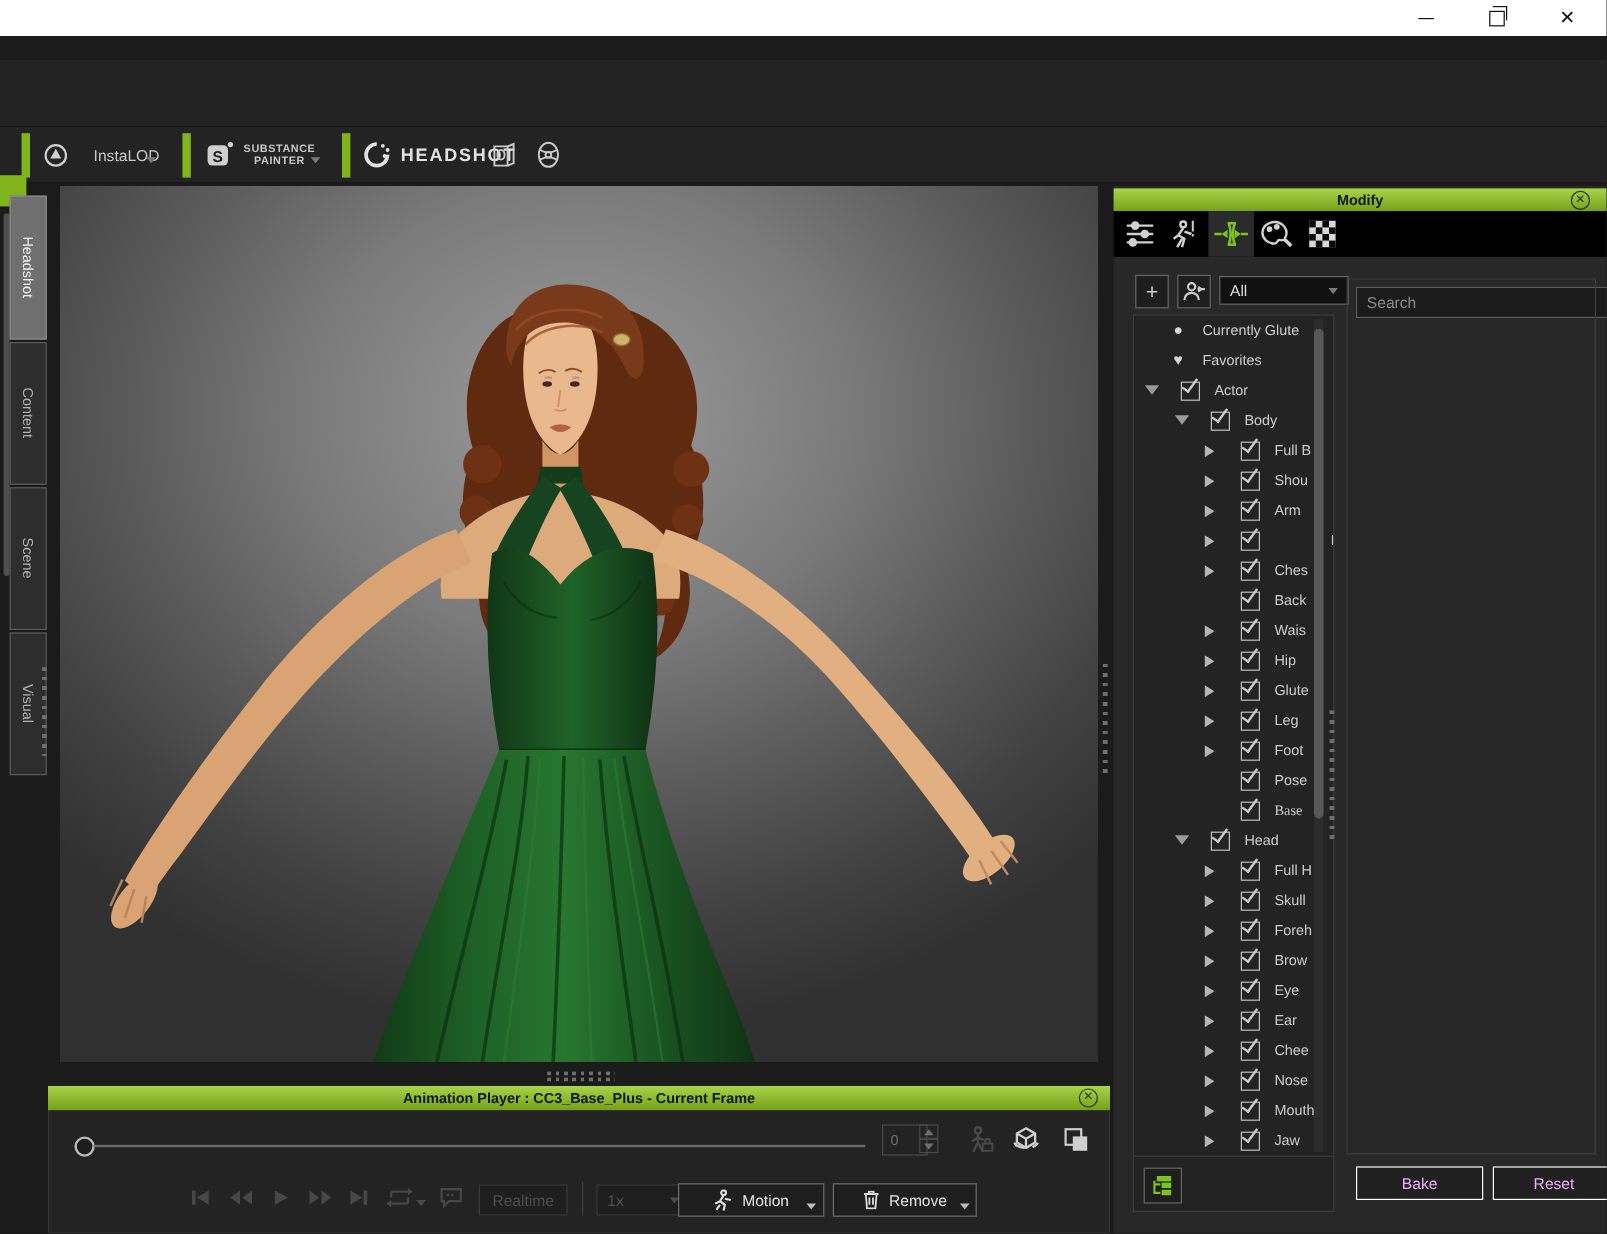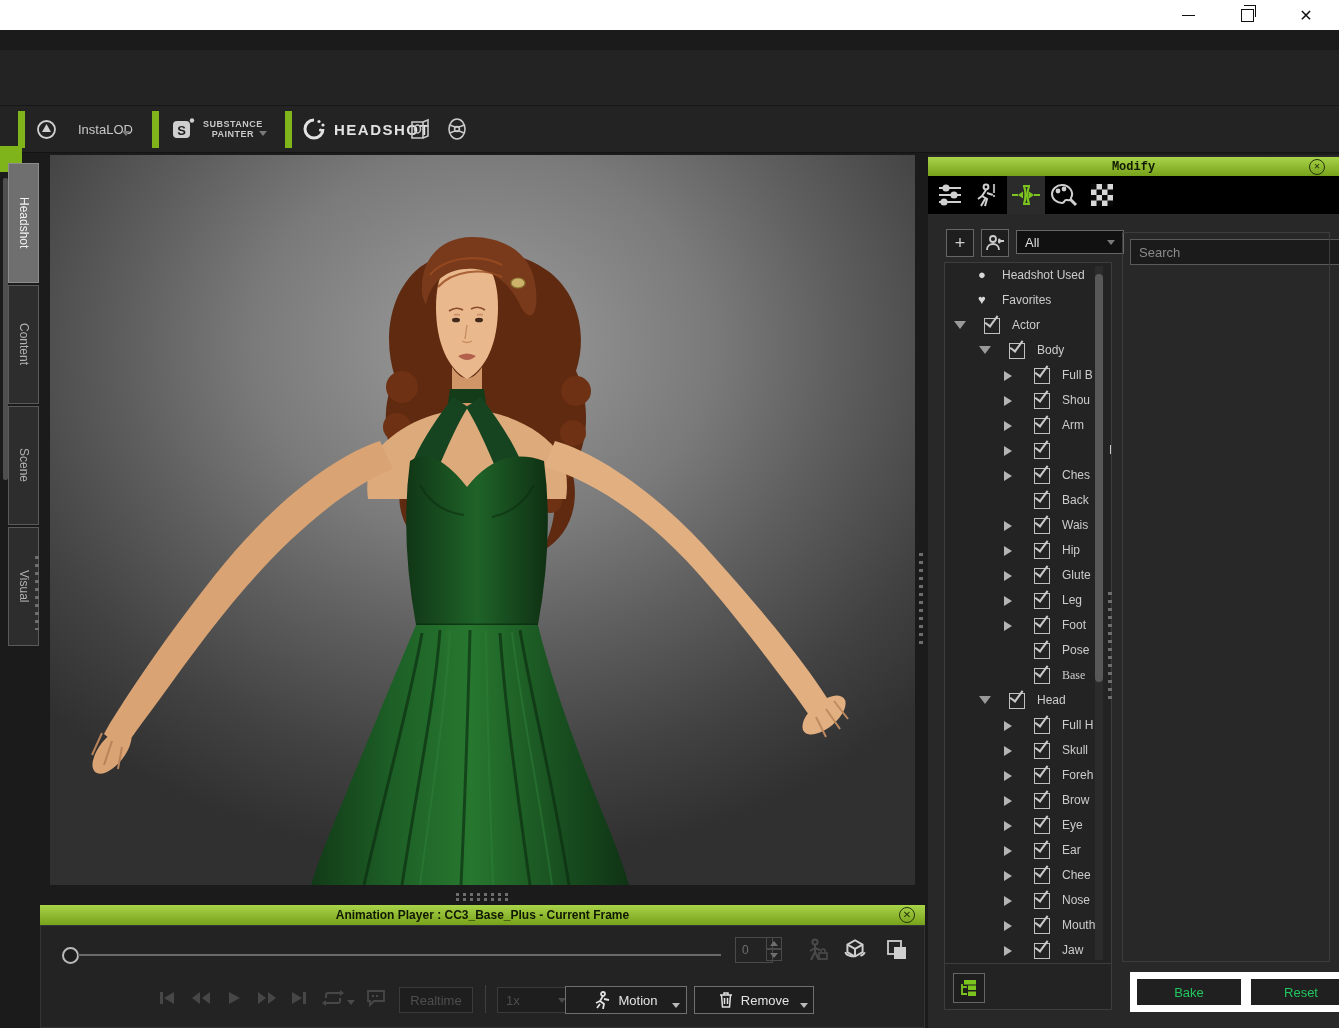--- a/index.html
+++ b/index.html
@@ -50,21 +50,21 @@
   .track{left:78px;top:954px;width:643px;height:2px;background:#6a6a6a;}
   .spinbox{left:735px;top:937px;width:30px;height:24px;border:1px solid #4a4a4a;color:#6f6f6f;font-size:12px;display:flex;align-items:center;padding-left:6px;}
   .spinarr{width:16px;height:12px;border:1px solid #4a4a4a;display:flex;align-items:center;justify-content:center;box-sizing:border-box;}
   .tinytri-up{width:0;height:0;border-left:4px solid transparent;border-right:4px solid transparent;border-bottom:5px solid #6f6f6f;}
   .tinytri-dn{width:0;height:0;border-left:4px solid transparent;border-right:4px solid transparent;border-top:5px solid #6f6f6f;}
   .ctrlbtn{border:1px solid #6f6f6f;background:#1e1e1e;display:flex;align-items:center;gap:8px;justify-content:center;color:#e3e3e3;font-size:13px;}
   .ctrlbtn.dim{border-color:#3a3a3a;color:#4e4e4e;}
   
   .rpanel{left:928px;top:155px;width:411px;height:873px;background:#282828;}
   .mod-title{left:928px;top:157px;width:411px;height:19px;background:linear-gradient(#a8d44a,#76a11a);
-             display:flex;align-items:center;justify-content:center;font-family:Liberation Mono, monospace;}
+             display:flex;align-items:center;justify-content:center;}
   .mod-title .t{font-size:12px;font-weight:bold;color:#101800;}
   .tabstrip{left:928px;top:176px;width:411px;height:38px;background:#000;}
   .mtab{top:176px;width:38px;height:38px;display:flex;align-items:center;justify-content:center;}
   .mtab.active{background:#2b2b2b;}
   .sqbtn{border:1px solid #666;background:#1e1e1e;display:flex;align-items:center;justify-content:center;color:#ccc;}
   .search{left:1130px;top:239px;width:192px;height:24px;background:#1b1b1b;border:1px solid #5a5a5a;color:#cfcfcf;
           font-size:13px;padding:0 8px;font-family:"Liberation Sans",sans-serif;}
   .search::placeholder{color:#8a8a8a;}
   .rcontainer{left:1122px;top:232px;width:208px;height:730px;border:1px solid #3d3d3d;box-sizing:border-box;}
   .lcontainer{left:944px;top:262px;width:168px;height:748px;border:1px solid #3d3d3d;background:#232323;box-sizing:border-box;}
@@ -73,21 +73,21 @@
   .texp{position:absolute;top:8px;width:0;height:0;}
   .texp.collapsed{border-top:5px solid transparent;border-bottom:5px solid transparent;border-left:8px solid #b4b4b4;}
   .texp.expanded{border-left:6px solid transparent;border-right:6px solid transparent;border-top:8px solid #9a9a9a;}
   .cbx{position:absolute;top:5px;width:14px;height:14px;border:1px solid #c0c0c0;}
   .cbx::after{content:"";position:absolute;left:3px;top:-6px;width:5px;height:12px;
               border-right:2px solid #cacaca;border-bottom:2px solid #cacaca;transform:rotate(36deg);}
   .sicon{position:absolute;top:4px;font-size:13px;color:#d8d8d8;}
   .tlabel{position:absolute;top:5px;font-size:12px;color:#cccccc;white-space:nowrap;}
   .scrolltrack{position:absolute;left:150px;top:3px;width:8px;height:694px;background:#2c2c2c;}
   .scrollthumb{position:absolute;left:0;top:8px;width:8px;height:408px;background:#585858;border-radius:4px;}
-  .bigbtn{border:7px solid #ffffff;background:#202020;color:#22c55e;font-size:13px;display:flex;align-items:center;justify-content:center;}
+  .bigbtn{border:1px solid #ffffff;background:#202020;color:#f0abfc;font-size:13px;display:flex;align-items:center;justify-content:center;}
   svg{display:block;}
 </style>
 </head>
 <body>
 
 <div id="app">
 
   <div class="abs titlebar">
     <div class="abs winbtn" style="left:1165px;">
       <span style="display:block;width:13px;border-top:1px solid #111;"></span>
@@ -611,21 +611,21 @@
     <span class="caret"></span>
   </div>
   <input class="abs search" type="text" placeholder="Search" style="">
   <div class="abs rcontainer"></div>
 
   <div class="abs lcontainer">
     <div class="treearea">
         <div class="trow">
           <span class="texp none" style="left: 9px;"></span>
           <span class="sicon" style="left: 33px;">●</span>
-          <span class="tlabel" style="left: 57px;">Headshot Used</span>
+          <span class="tlabel" style="left: 57px;">Currently Glute</span>
         </div>
         <div class="trow">
           <span class="texp none" style="left: 9px;"></span>
           <span class="sicon" style="left: 33px;">♥</span>
           <span class="tlabel" style="left: 57px;">Favorites</span>
         </div>
         <div class="trow">
           <span class="texp expanded" style="left: 9px;"></span>
           <span class="cbx" style="left: 39px;"></span>
           <span class="tlabel" style="left: 67px;">Actor</span>

